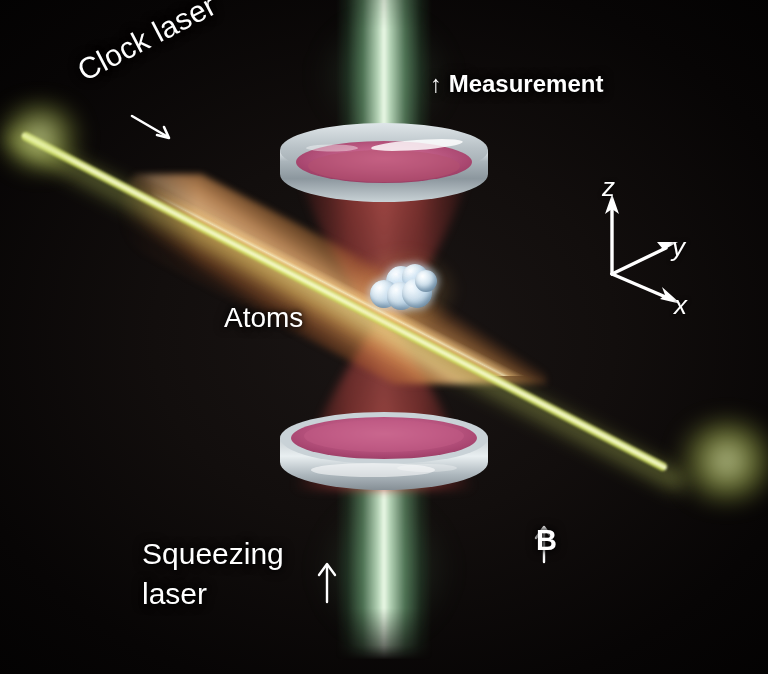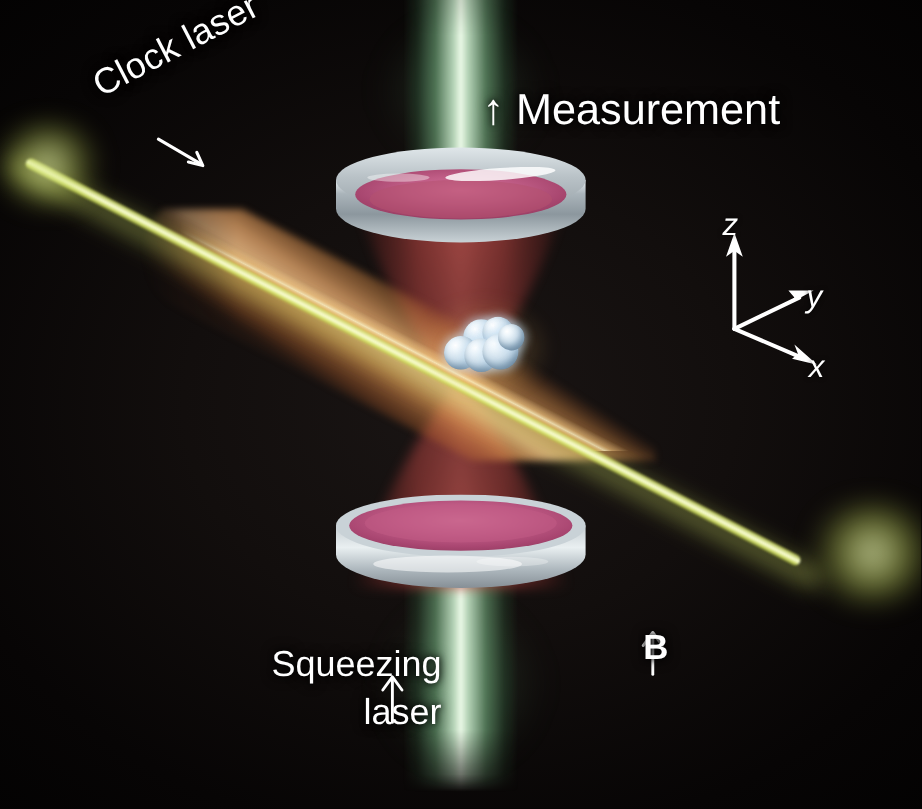--- a/index.html
+++ b/index.html
@@ -84,23 +84,23 @@
 
   
   .label{position:absolute;color:#fff;white-space:nowrap;
     font-family:"Liberation Sans",sans-serif;
     text-shadow:0 0 5px rgba(0,0,0,.95),0 0 11px rgba(0,0,0,.85);}
 
   #label-clock{left:80px;top:56px;font-size:30px;letter-spacing:.2px;
     transform:rotate(-27.5deg);transform-origin:0 50%;}
   #clock-arrow{position:absolute;left:128px;top:110px;width:48px;height:34px;}
 
-  #label-measurement{left:402px;top:70px;font-size:36px;}
+  #label-measurement{left:430px;top:70px;font-size:24px;font-weight:bold;}
   #label-atoms{left:224px;top:302px;font-size:28px;}
-  #label-squeeze{left:142px;top:534px;font-size:30px;line-height:40px;text-align:right;width:226px;}
+  #label-squeeze{left:142px;top:534px;font-size:30px;line-height:40px;width:226px;}
   #squeeze-arrow{position:absolute;left:312px;top:558px;width:26px;height:44px;}
   #label-b{left:536px;top:524px;font-size:29px;font-weight:bold;}
   #b-arrow{position:absolute;left:532px;top:524px;width:24px;height:40px;}
 
   
   #axes{position:absolute;left:586px;top:178px;width:126px;height:152px;}
   .axis-label{position:absolute;color:#fff;font-style:italic;font-size:26px;
     font-family:"Liberation Sans",sans-serif;
     text-shadow:0 0 4px rgba(0,0,0,.9);}
   #axis-z-label{left:16px;top:-6px;}
@@ -278,20 +278,21 @@
       <line x1="4" y1="6" x2="40" y2="27"></line>
       <path d="M29,25 L41,28 L36,17" stroke-linejoin="round"></path>
     </g>
   </svg>
 
   <div class="label" id="label-measurement">
     <span>↑</span>
     <span>Measurement</span>
   </div>
 
+  <div class="label" id="label-atoms">Atoms</div>
 
   <div class="label" id="label-squeeze">
     <div>Squeezing</div>
     <div>laser</div>
   </div>
 
   <svg id="squeeze-arrow" class="arrow-svg" style="position:absolute;left:314px;top:560px" viewBox="0 0 26 44">
     <g stroke="#ffffff" stroke-width="2.4" fill="none" stroke-linecap="round">
       <line x1="13" y1="42" x2="13" y2="6"></line>
       <path d="M5,15 L13,4 L21,15" stroke-linejoin="round"></path>

